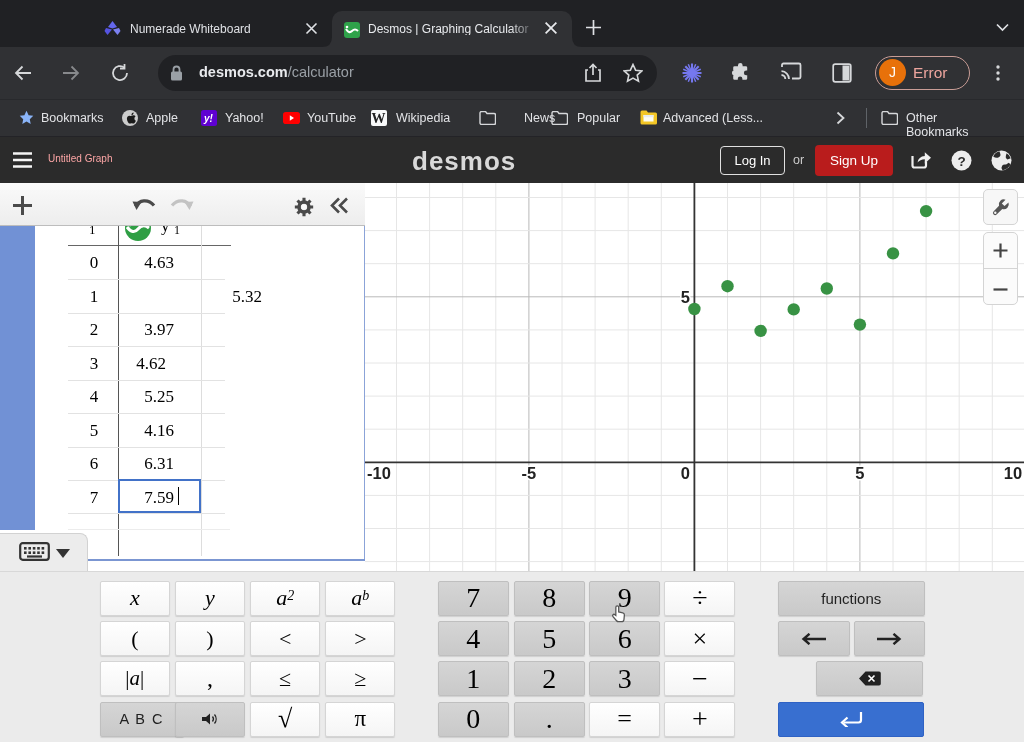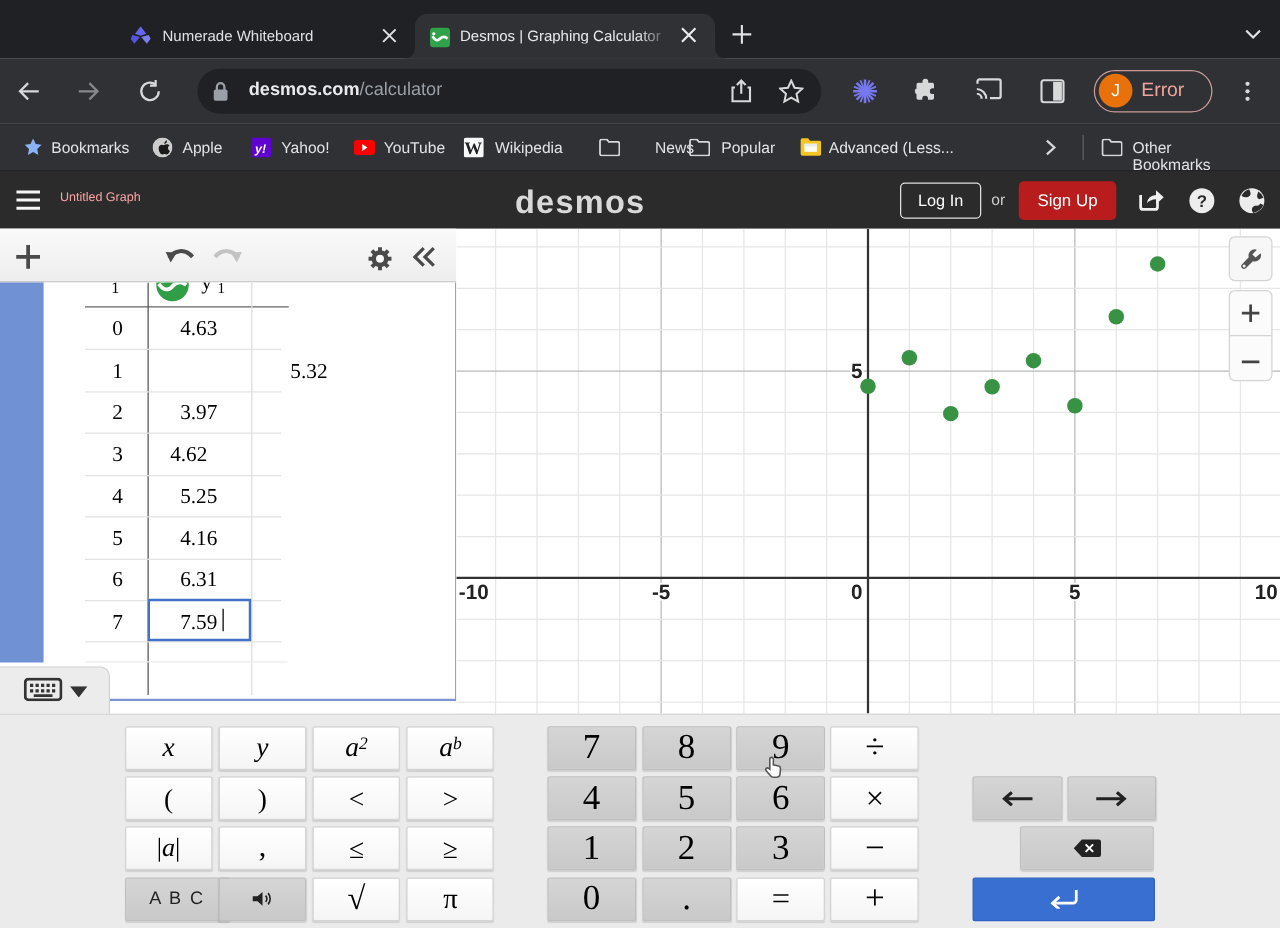--- a/index.html
+++ b/index.html
@@ -449,20 +449,21 @@
   <div class="key kg serif" style="left:437.8px;top:89.3px;width:71px;font-size:28px;">1</div>
   <div class="key kg serif" style="left:513.8px;top:89.3px;width:71px;font-size:28px;">2</div>
   <div class="key kg serif" style="left:589.2px;top:89.3px;width:71px;font-size:28px;">3</div>
   <div class="key kw serif" style="left:664.4px;top:89.3px;width:71px;font-size:28px;">−</div>
 
   <div class="key kg serif" style="left:437.8px;top:129.5px;width:71px;font-size:28px;">0</div>
   <div class="key kg serif" style="left:513.8px;top:129.5px;width:71px;font-size:28px;">.</div>
   <div class="key kw serif" style="left:589.2px;top:129.5px;width:71px;font-size:26px;">=</div>
   <div class="key kw serif" style="left:664.4px;top:129.5px;width:71px;font-size:28px;">+</div>
 
+  <div class="key kg" style="left:777.5px;top:8.5px;width:147.5px;font-size:15px;color:#222;">functions</div>
   <div class="key kg" style="left:777.5px;top:49px;width:72.2px;">
     <svg width="26" height="12" viewBox="0 0 26 12">
         <path d="M25 6 H3 M8.5 0.8 L2.5 6 L8.5 11.2" stroke="#222" stroke-width="2.4" fill="none"></path>
       </svg>
   </div>
   <div class="key kg" style="left:853.6px;top:49px;width:71.4px;">
     <svg width="26" height="12" viewBox="0 0 26 12">
         <path d="M1 6 H23 M17.5 0.8 L23.5 6 L17.5 11.2" stroke="#222" stroke-width="2.4" fill="none"></path>
       </svg>
   </div>

